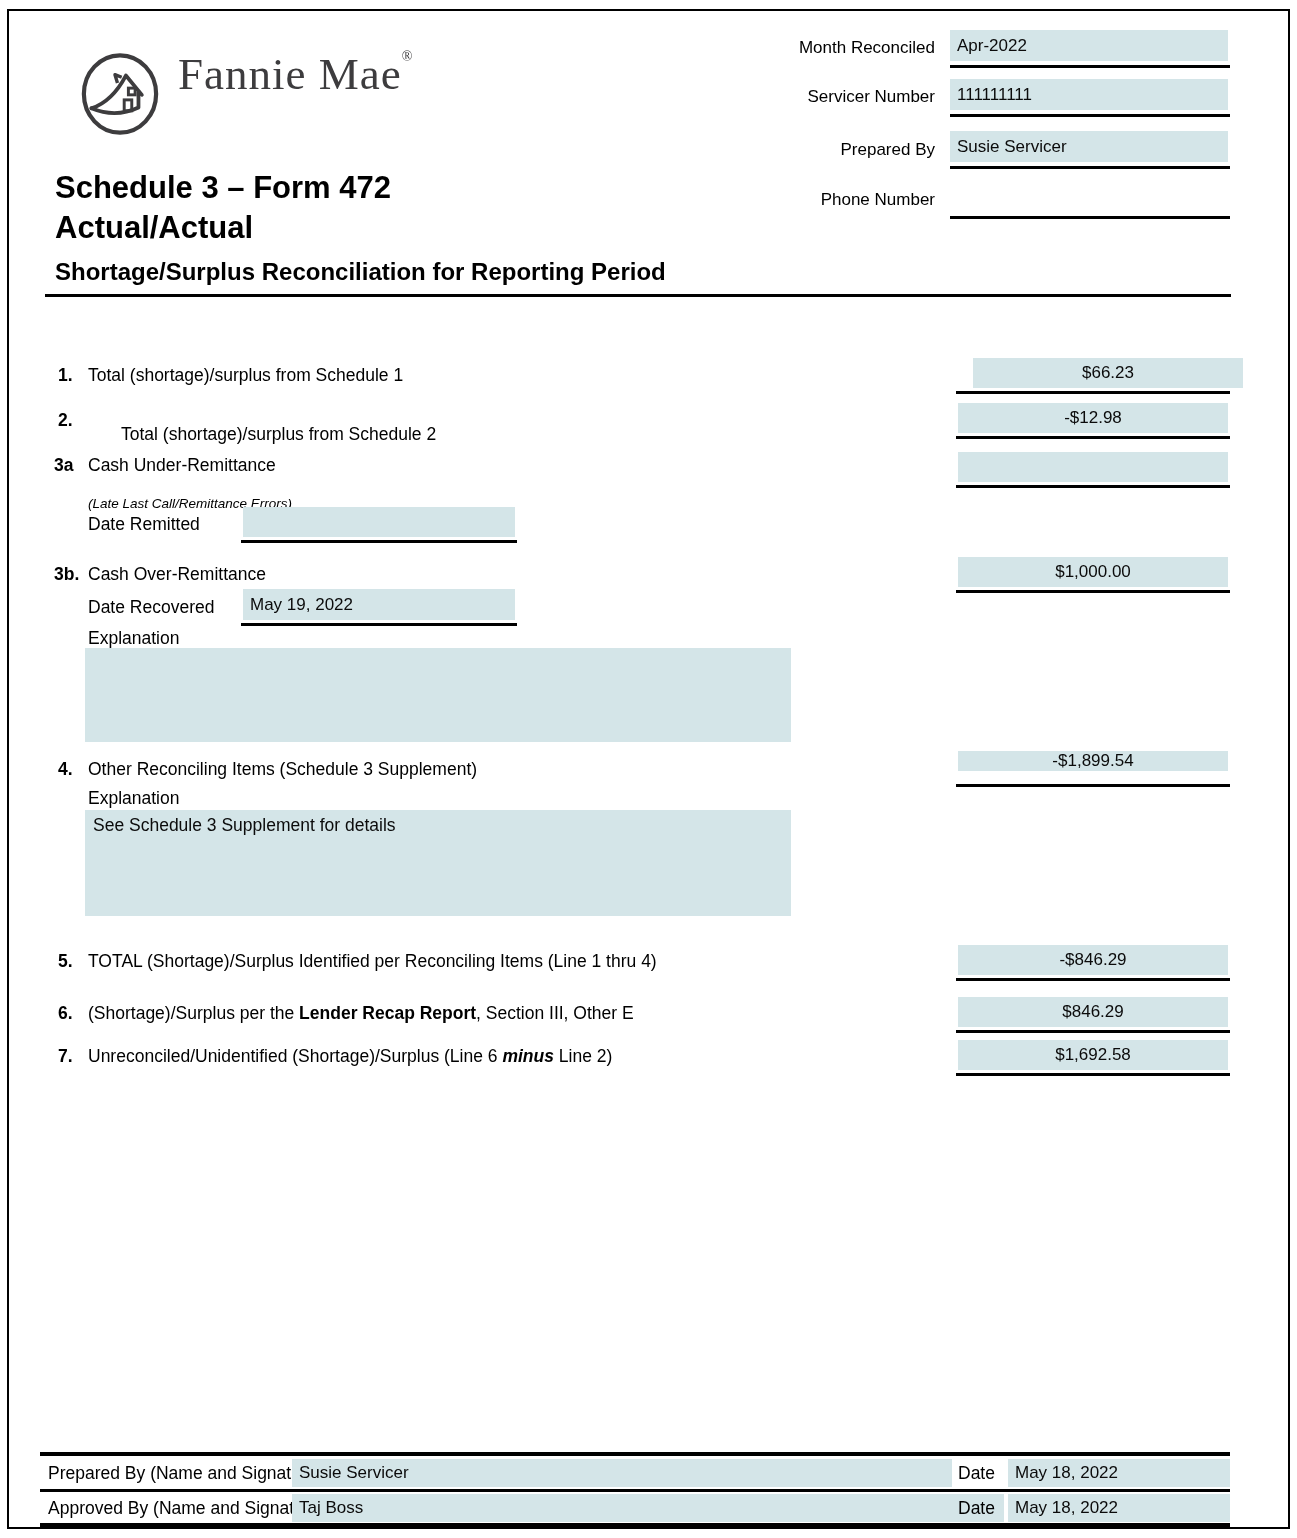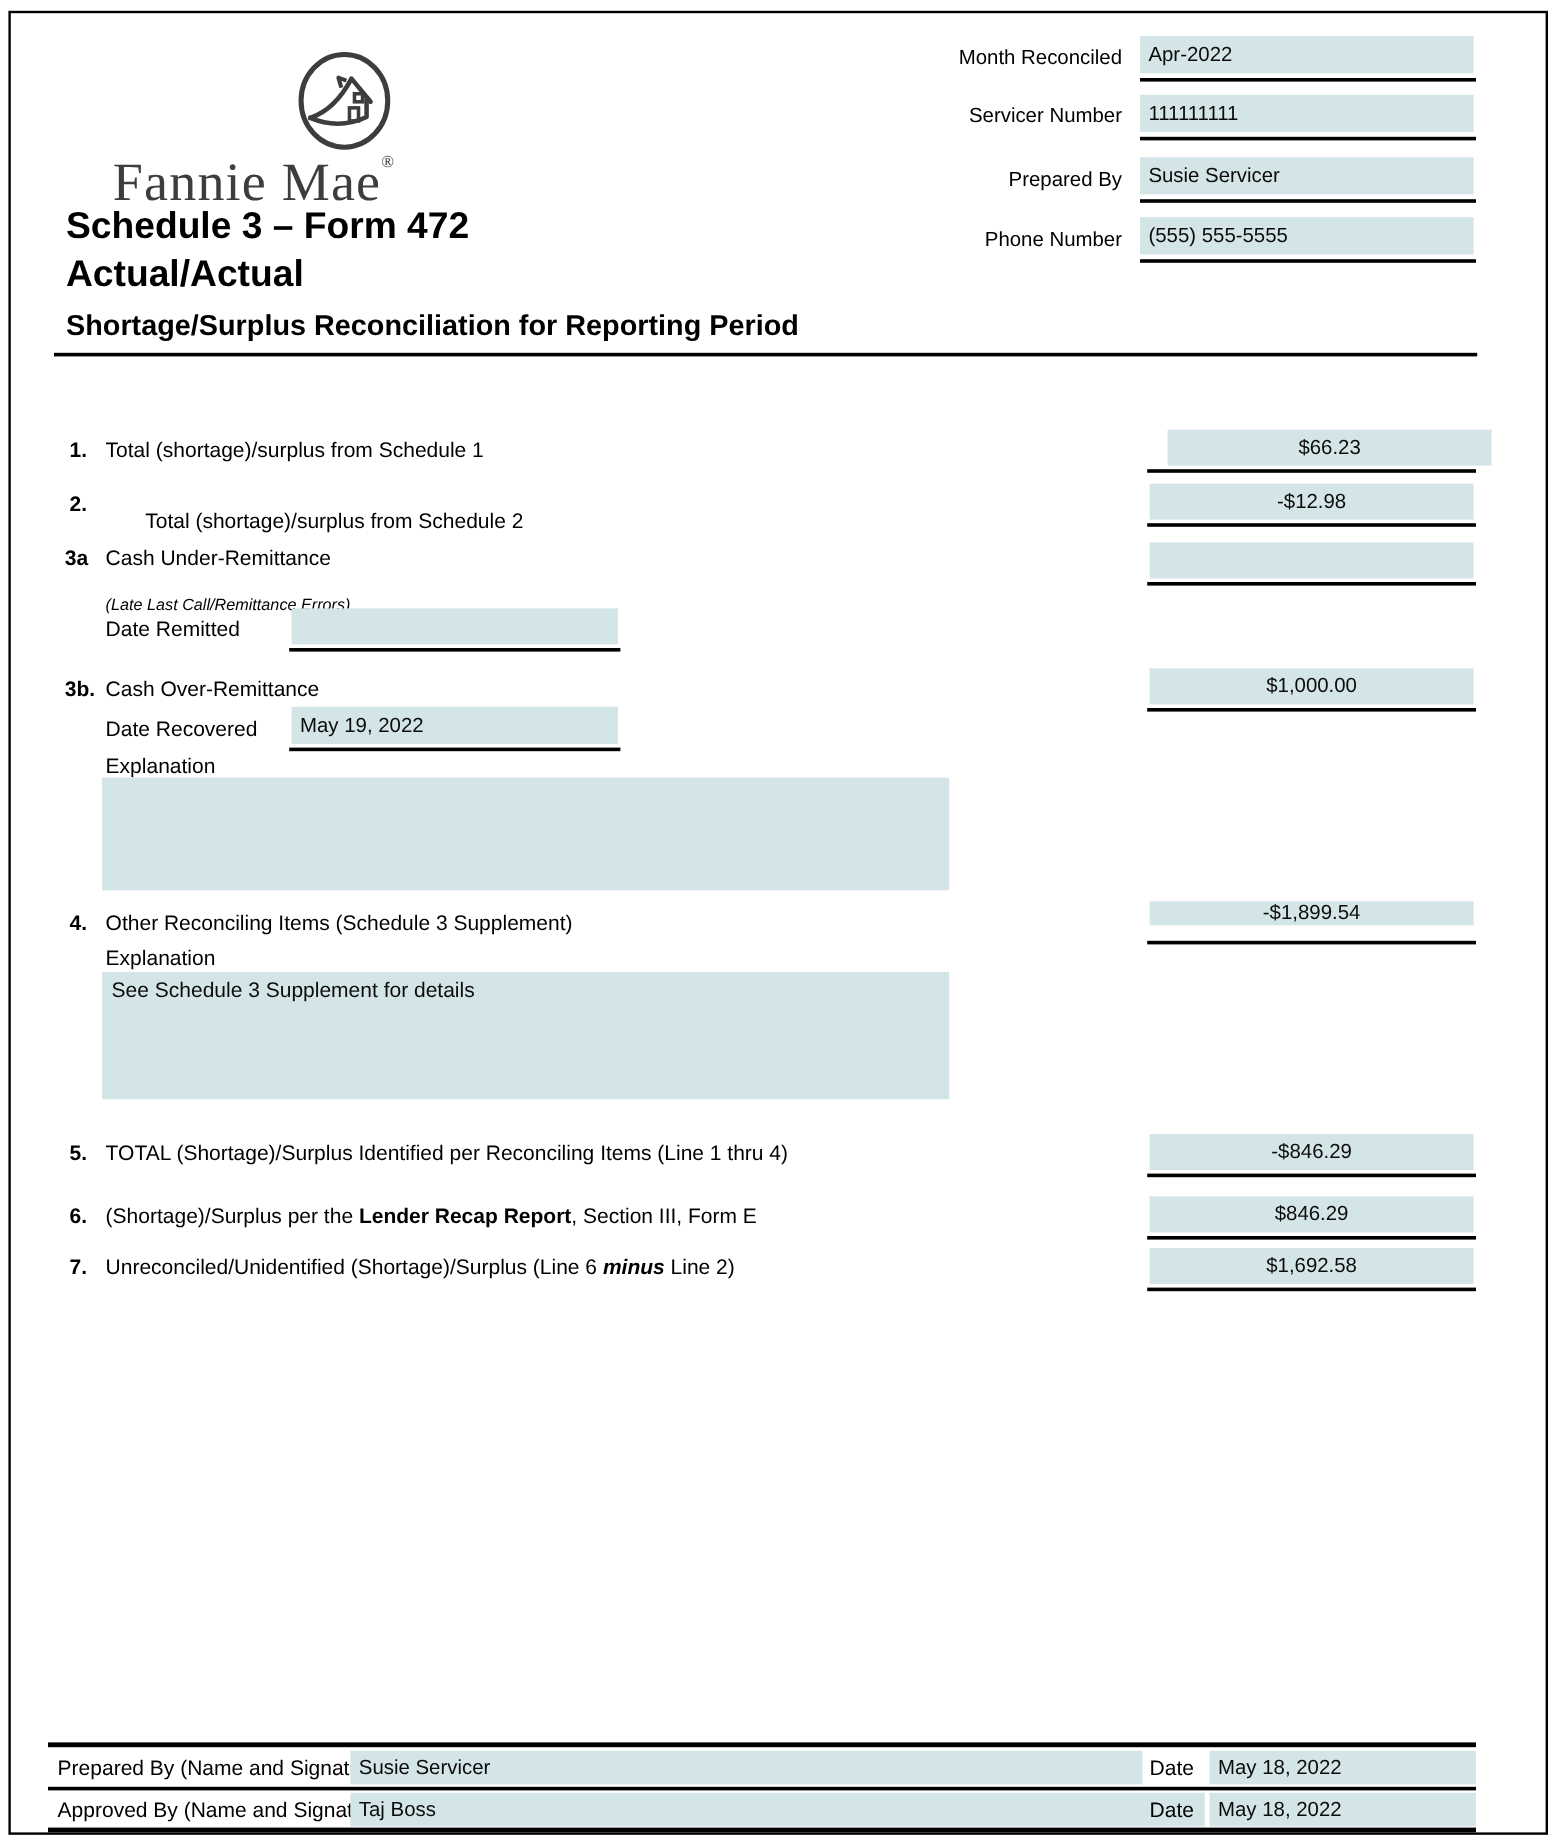--- a/index.html
+++ b/index.html
@@ -7,21 +7,21 @@
   body { font-family:"Liberation Sans", sans-serif; color:#000; }
   .page {
     position:relative; width:1297px; height:1538px; background:#fff; overflow:hidden;
   }
   .page-border {
     position:absolute; left:7px; top:9px; right:7px; bottom:9px;
     border:2px solid #000; pointer-events:none;
   }
 
   
-  .logo-wrap { position:absolute; left:78px; top:40px; display:flex; align-items:flex-end;flex-direction:column; }
+  .logo-wrap { position:absolute; left:78px; top:50px; display:flex; align-items:flex-start; }
   .wordmark {
     font-family:"Liberation Serif", serif; font-size:45px; color:#3d3c3e;
     letter-spacing:1px; margin-left:16px; position:relative; top:-2px;
   }
   .regmark { font-size:14px; vertical-align:28px; color:#3d3c3e; }
 
   
   .hdr-label { position:absolute; width:300px; text-align:right; font-size:17px; color:#000; }
   .field {
     position:absolute; background:#d4e5e8; font-size:17px; color:#0b0b0b;
@@ -73,21 +73,20 @@
 
   <div class="hdr-label" style="left:635px; top:87px;">Servicer Number</div>
   <div class="field" style="left:950px; top:79px; width:278px; height:31px;">111111111</div>
   <div class="uline" style="left:950px; top:114px; width:280px;"></div>
 
   <div class="hdr-label" style="left:635px; top:140px;">Prepared By</div>
   <div class="field" style="left:950px; top:131px; width:278px; height:31px;">Susie Servicer</div>
   <div class="uline" style="left:950px; top:166px; width:280px;"></div>
 
   <div class="hdr-label" style="left:635px; top:190px;">Phone Number</div>
-  <div class="field" style="left:950px; top:181px; width:278px; height:31px;">(555) 555-5555</div>
   <div class="uline" style="left:950px; top:216px; width:280px;"></div>
 
   <div class="title1" style="top:170px;">Schedule 3 – Form 472</div>
   <div class="title1" style="top:210px;">Actual/Actual</div>
   <div class="subtitle" style="top:258px;">Shortage/Surplus Reconciliation for Reporting Period</div>
   <div class="thinline" style="left:45px; top:294px; width:1186px; height:3px;"></div>
 
   <div class="linenum" style="left:58px; top:365px;">1.</div>
   <div class="line-label" style="left:88px; top:365px;">Total (shortage)/surplus from Schedule 1</div>
   <div class="field center" style="left:958px; top:358px; width:270px; height:30px;margin-left:15px;">$66.23</div>
@@ -123,21 +122,21 @@
   <div class="uline" style="left:956px; top:784px; width:274px;"></div>
   <div class="line-label" style="left:88px; top:788px;">Explanation</div>
   <div class="textarea" style="left:85px; top:810px; width:706px; height:106px;">See Schedule 3 Supplement for details</div>
 
   <div class="linenum" style="left:58px; top:951px;">5.</div>
   <div class="line-label" style="left:88px; top:951px;">TOTAL (Shortage)/Surplus Identified per Reconciling Items (Line 1 thru 4)</div>
   <div class="field center" style="left:958px; top:945px; width:270px; height:30px;">-$846.29</div>
   <div class="uline" style="left:956px; top:978px; width:274px;"></div>
 
   <div class="linenum" style="left:58px; top:1003px;">6.</div>
-  <div class="line-label" style="left:88px; top:1003px;"><span>(Shortage)/Surplus per the </span><b>Lender Recap Report</b><span>, Section III, Form E</span></div>
+  <div class="line-label" style="left:88px; top:1003px;"><span>(Shortage)/Surplus per the </span><b>Lender Recap Report</b><span>, Section III, Other E</span></div>
   <div class="field center" style="left:958px; top:997px; width:270px; height:30px;">$846.29</div>
   <div class="uline" style="left:956px; top:1030px; width:274px;"></div>
 
   <div class="linenum" style="left:58px; top:1046px;">7.</div>
   <div class="line-label" style="left:88px; top:1046px;"><span>Unreconciled/Unidentified (Shortage)/Surplus (Line 6 </span><i class="bi">minus</i><span> Line 2)</span></div>
   <div class="field center" style="left:958px; top:1040px; width:270px; height:30px;">$1,692.58</div>
   <div class="uline" style="left:956px; top:1073px; width:274px;"></div>
 
   <div class="thinline" style="left:40px; top:1452px; width:1190px; height:4px;"></div>
 

